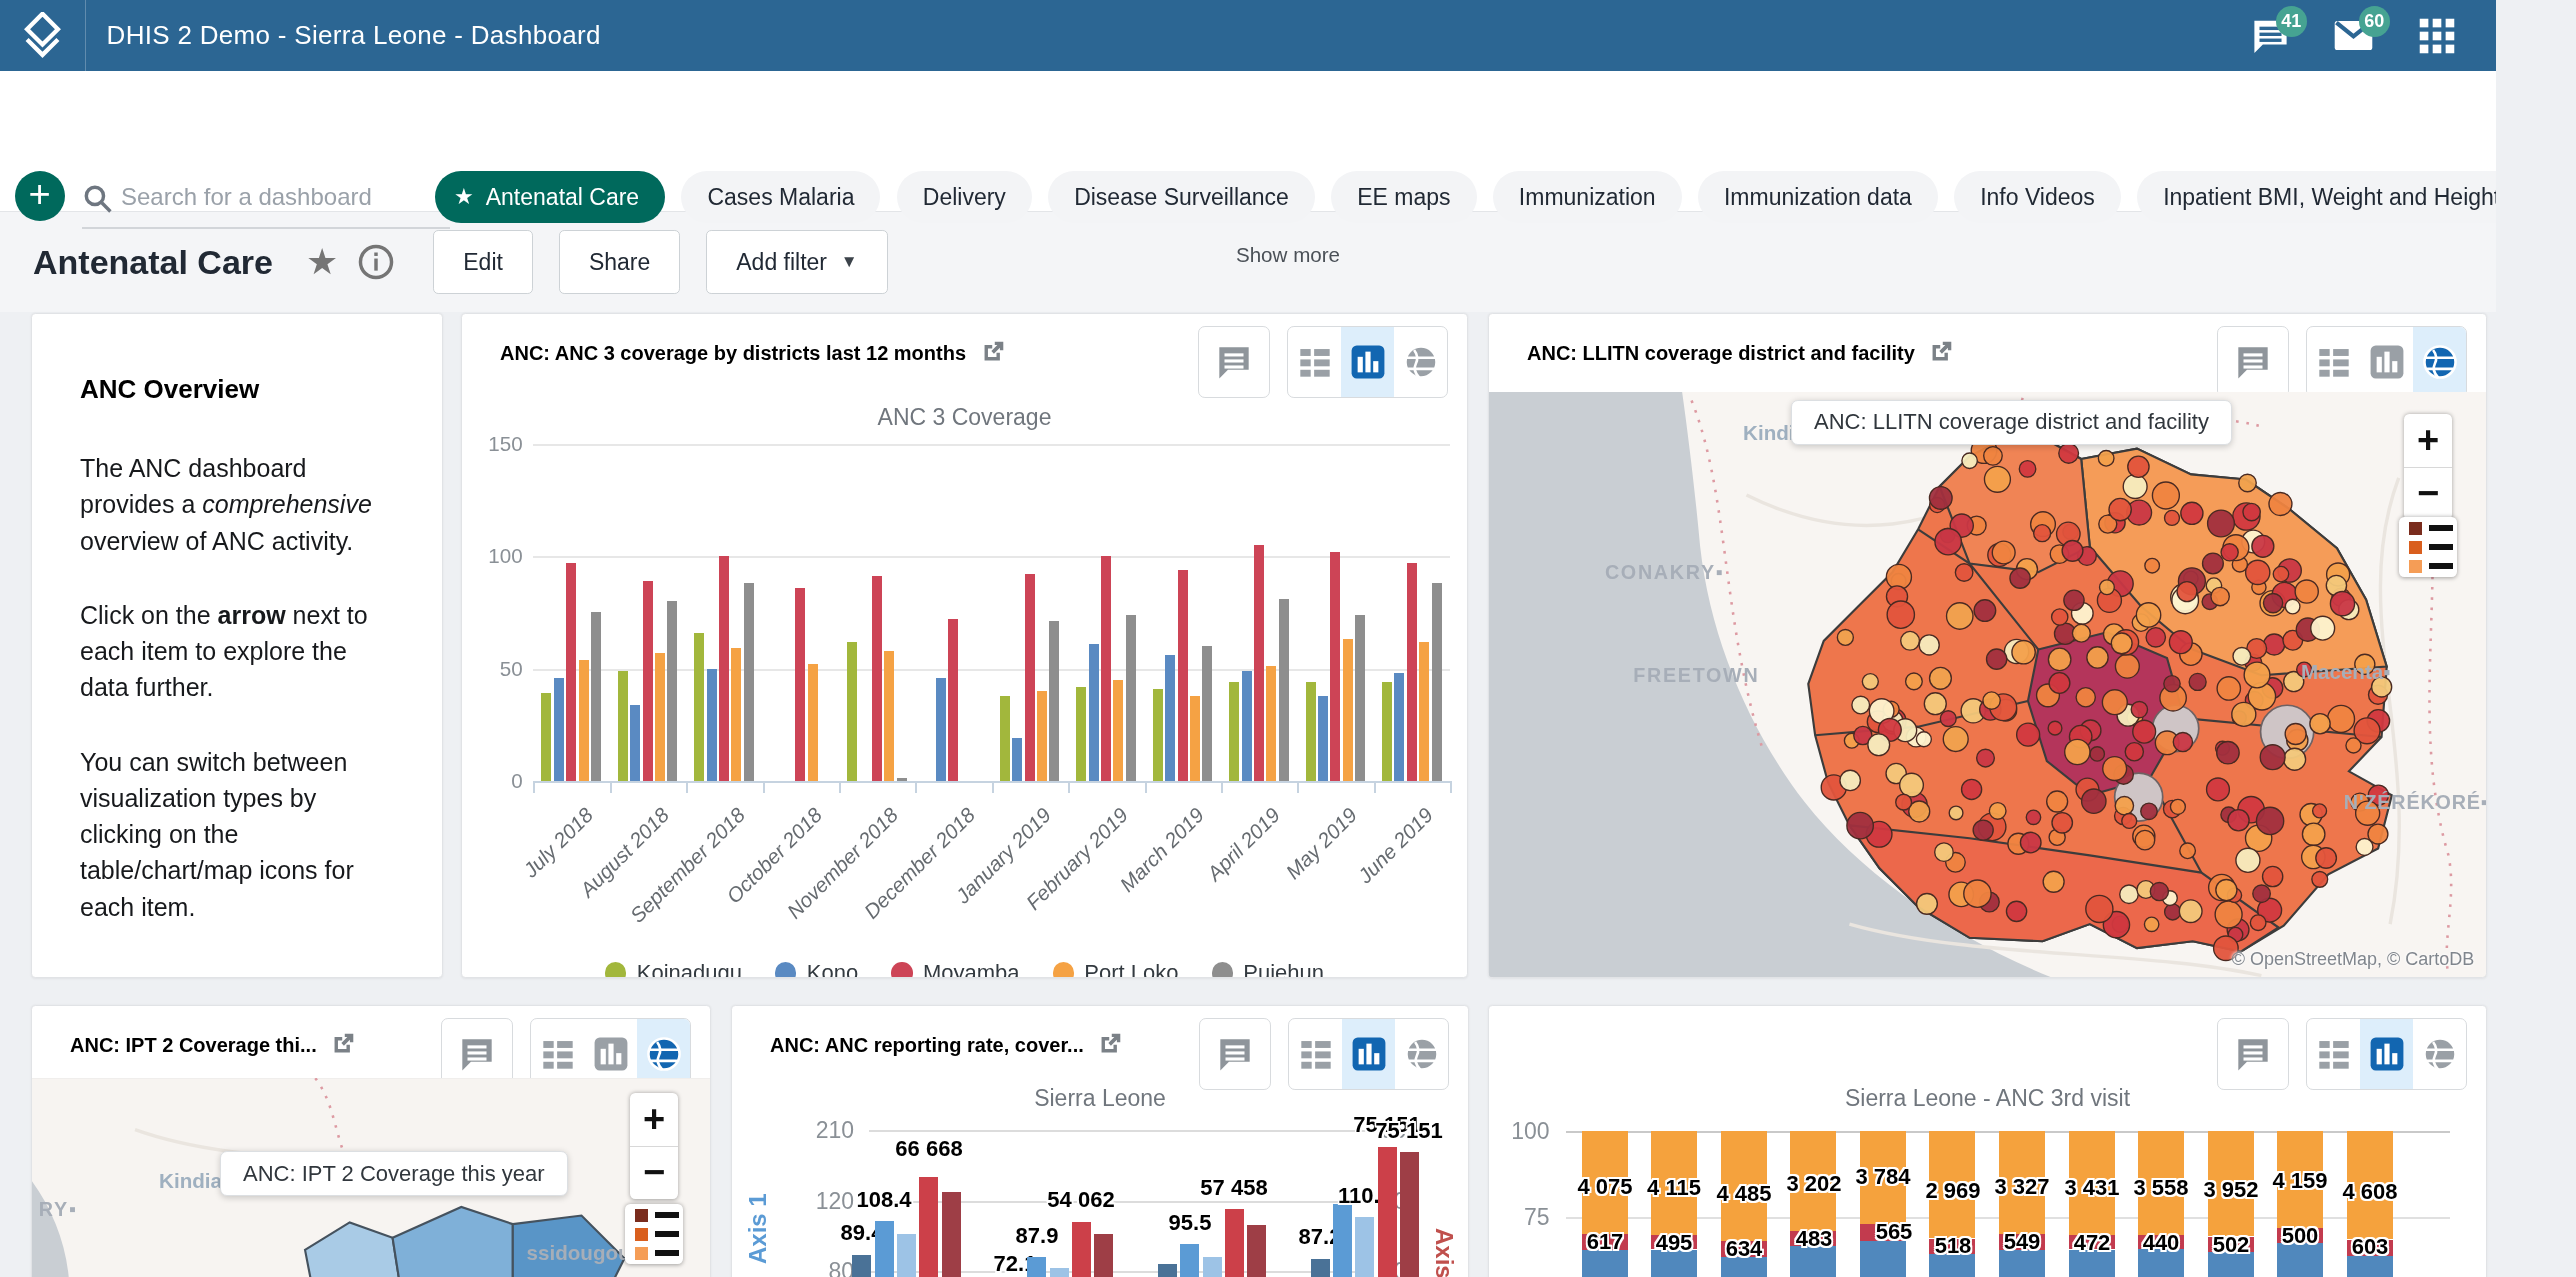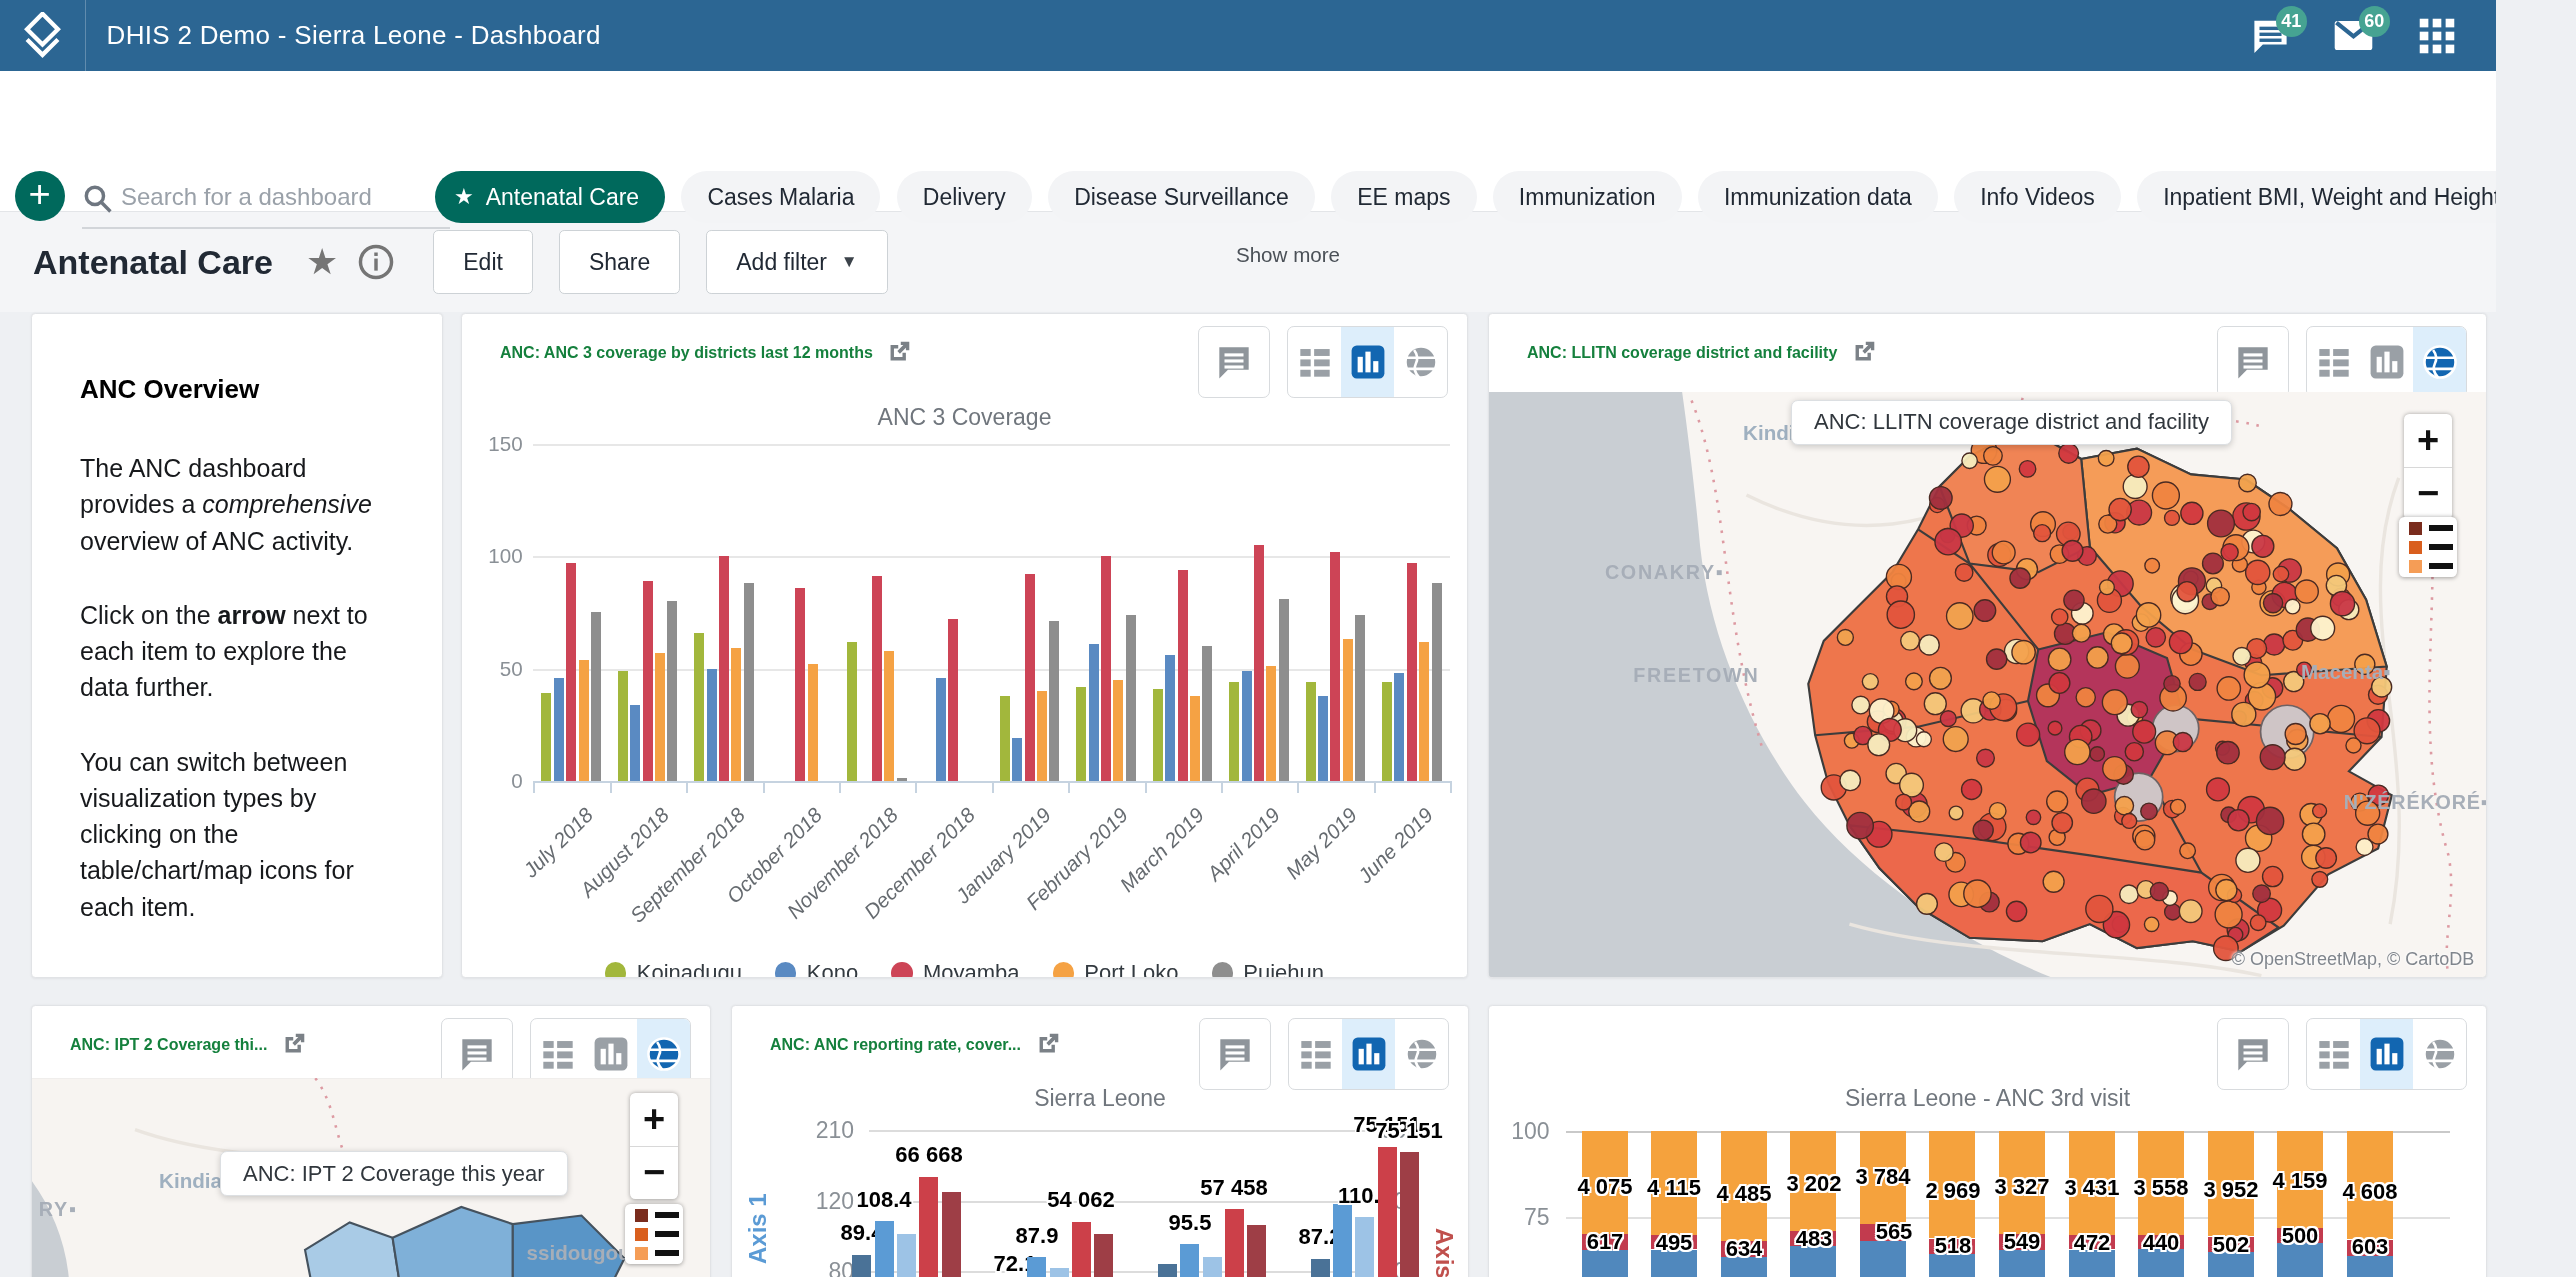--- a/index.html
+++ b/index.html
@@ -33,21 +33,21 @@
   .titlebar { position:absolute; left:0; top:212px; width:2576px; height:100px; background:#f4f5f7; display:flex; align-items:center; }
   .page-title { font-size:34px; font-weight:bold; color:#212934; margin-left:33px; }
   .t-star { font-size:36px; color:#757575; margin-left:33px; cursor:pointer; }
   .t-info { margin-left:19px; cursor:pointer; display:flex; }
   .tbtn { height:64px; background:#fff; border:0.9px solid #cdd2d6; border-radius:5.2px; font-size:23px; color:#212934; display:flex; align-items:center; justify-content:center; margin-left:26px; padding:0 29px; cursor:pointer; font-family:inherit; }
   .tbtn .caret { font-size:17px; margin-left:13.7px; color:#3c434a; }
 
   
   .card { position:absolute; background:#fff; border:0.9px solid #e1e3e6; border-radius:4.3px; box-shadow:0 0.9px 2.6px rgba(0,0,0,.06); overflow:hidden; }
   .card-title-row { position:absolute; left:38px; top:26px; display:flex; align-items:center; gap:15.5px; }
-  .card-title { font-size:16px; font-weight:bold; color:#15803d; white-space:nowrap; }
+  .card-title { font-size:20px; font-weight:bold; color:#000000; white-space:nowrap; }
   .chart-subtitle { position:absolute; width:100%; text-align:center; font-size:23px; color:#70767d; }
   .iconbar { position:absolute; top:12px; right:19px; display:flex; gap:17px; align-items:flex-start; }
   .ic-btn { width:72px; height:72px; border:0.9px solid #d8dbde; border-radius:6.9px; background:#fff; display:flex; align-items:center; justify-content:center; cursor:pointer; }
   .ic-group { height:72px; border:0.9px solid #d8dbde; border-radius:6.9px; background:#fff; display:flex; overflow:hidden; }
   .ic-slot { width:53px; height:70px; display:flex; align-items:center; justify-content:center; cursor:pointer; }
   .ic-slot.sel { background:#ddeefb; }
 
   
   .textcard-body { position:absolute; left:48px; top:60px; width:319px; color:#17191c; }
   .textcard-body h3 { font-size:26px; margin-bottom:45px; color:#000; }
@@ -894,21 +894,21 @@
         <div class="axis-lab" style="left: 58px; top: 252px; width: 64px; text-align: right; font-size: 23px;">80</div>
         <div class="axis-lab" style="left: 649px; top: 252px; font-size: 23px;">40k</div>
         <div style="position: absolute; left: 12px; top: 258px; font-size: 24px; font-weight: bold; color: rgb(91, 155, 213); transform: rotate(-90deg); transform-origin: 0px 0px; white-space: nowrap;">Axis 1</div>
         <div style="position: absolute; left: 726px; top: 222px; font-size: 24px; font-weight: bold; color: rgb(192, 80, 77); transform: rotate(90deg); transform-origin: 0px 0px; white-space: nowrap;">Axis</div>
         <div class="bar" style="left: 120px; top: 249px; width: 19px; height: 284px; background: rgb(74, 114, 151);"></div>
         <div class="bar-label" style="left: 130px; top: 214px;">89.4</div>
         <div class="bar" style="left: 143px; top: 215px; width: 19px; height: 317px; background: rgb(91, 155, 213);"></div>
         <div class="bar-label" style="left: 152px; top: 181px;">108.4</div>
         <div class="bar" style="left: 165px; top: 228px; width: 19px; height: 304px; background: rgb(157, 195, 230);"></div>
         <div class="bar" style="left: 187px; top: 171px; width: 19px; height: 362px; background: rgb(204, 64, 73);"></div>
-        <div class="bar-label" style="left: 197px; top: 136px; text-align: center;">66 668</div>
+        <div class="bar-label" style="left: 197px; top: 130px; text-align: center;">66 668</div>
         <div class="bar" style="left: 210px; top: 186px; width: 19px; height: 346px; background: rgb(158, 62, 70);"></div>
         <div class="bar-label" style="left: 283px; top: 245px;">72.1</div>
         <div class="bar" style="left: 295px; top: 251px; width: 19px; height: 281px; background: rgb(91, 155, 213);"></div>
         <div class="bar-label" style="left: 305px; top: 217px;">87.9</div>
         <div class="bar" style="left: 318px; top: 262px; width: 19px; height: 271px; background: rgb(157, 195, 230);"></div>
         <div class="bar" style="left: 340px; top: 216px; width: 19px; height: 317px; background: rgb(204, 64, 73);"></div>
         <div class="bar-label" style="left: 349px; top: 181px;">54 062</div>
         <div class="bar" style="left: 362px; top: 228px; width: 19px; height: 304px; background: rgb(158, 62, 70);"></div>
         <div class="bar" style="left: 426px; top: 258px; width: 19px; height: 274px; background: rgb(74, 114, 151);"></div>
         <div class="bar" style="left: 448px; top: 238px; width: 19px; height: 294px; background: rgb(91, 155, 213);"></div>

